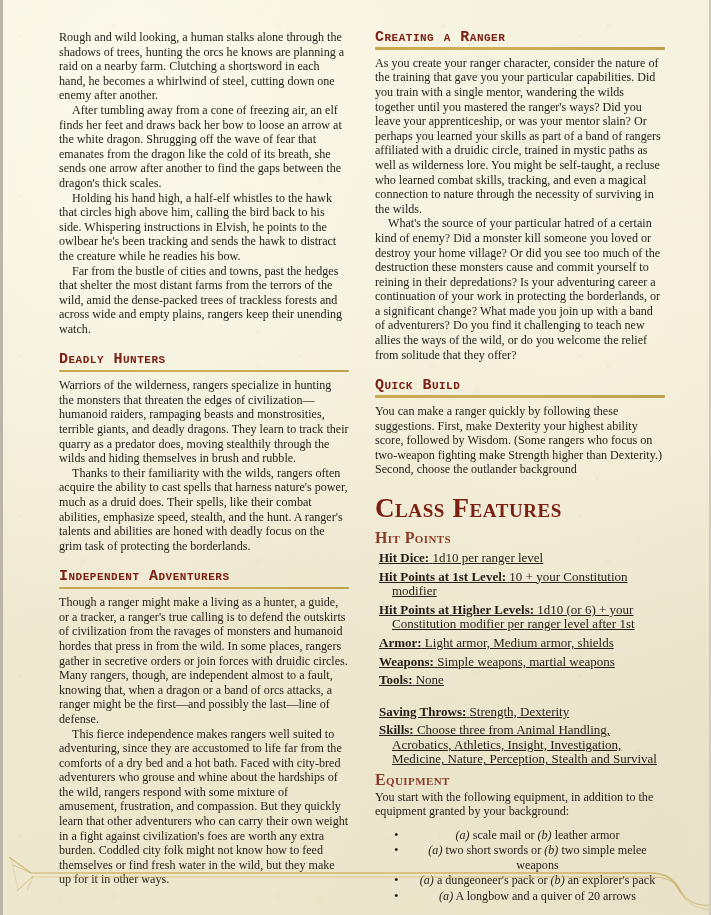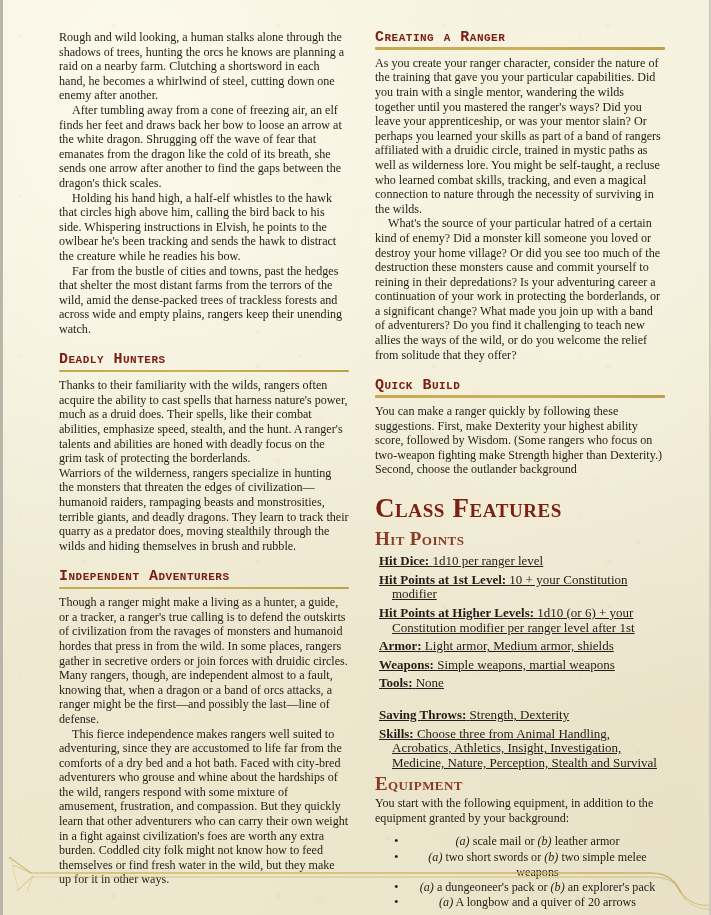--- a/index.html
+++ b/index.html
@@ -93,21 +93,21 @@
     margin: 0 0 6px 0;
     border-radius: 1px;
   }
   .h2-block { margin-top: 16px; }
 
   .h3 {
     font-family: "Liberation Serif", serif;
     font-variant: small-caps;
     font-weight: bold;
     color: #8a3b28;
-    font-size: 19px;
+    font-size: 16px;
     letter-spacing: 0.4px;
     line-height: 1.1;
     margin: 2px 0 1px 0;
   }
 
   
   p.body {
     font-size: 12.1px;
     line-height: 14.6px;
     color: #231d17;
@@ -175,22 +175,22 @@
 
 
       <p class="body lead">Rough and wild looking, a human stalks alone through the shadows of trees, hunting the orcs he knows are planning a raid on a nearby farm. Clutching a shortsword in each hand, he becomes a whirlwind of steel, cutting down one enemy after another.</p>
       <p class="body">After tumbling away from a cone of freezing air, an elf finds her feet and draws back her bow to loose an arrow at the white dragon. Shrugging off the wave of fear that emanates from the dragon like the cold of its breath, she sends one arrow after another to find the gaps between the dragon's thick scales.</p>
       <p class="body">Holding his hand high, a half-elf whistles to the hawk that circles high above him, calling the bird back to his side. Whispering instructions in Elvish, he points to the owlbear he's been tracking and sends the hawk to distract the creature while he readies his bow.</p>
       <p class="body">Far from the bustle of cities and towns, past the hedges that shelter the most distant farms from the terrors of the wild, amid the dense-packed trees of trackless forests and across wide and empty plains, rangers keep their unending watch.</p>
 
       <div class="h2-block">
         <h2 class="h2">Deadly Hunters</h2>
         <div class="rule"></div>
+        <p class="body lead">Warriors of the wilderness, rangers specialize in hunting the monsters that threaten the edges of civilization—humanoid raiders, rampaging beasts and monstrosities, terrible giants, and deadly dragons. They learn to track their quarry as a predator does, moving stealthily through the wilds and hiding themselves in brush and rubble.</p>
         <p class="body">Thanks to their familiarity with the wilds, rangers often acquire the ability to cast spells that harness nature's power, much as a druid does. Their spells, like their combat abilities, emphasize speed, stealth, and the hunt. A ranger's talents and abilities are honed with deadly focus on the grim task of protecting the borderlands.</p>
-        <p class="body lead">Warriors of the wilderness, rangers specialize in hunting the monsters that threaten the edges of civilization—humanoid raiders, rampaging beasts and monstrosities, terrible giants, and deadly dragons. They learn to track their quarry as a predator does, moving stealthily through the wilds and hiding themselves in brush and rubble.</p>
       </div>
 
       <div class="h2-block">
         <h2 class="h2">Independent Adventurers</h2>
         <div class="rule"></div>
         <p class="body lead">Though a ranger might make a living as a hunter, a guide, or a tracker, a ranger's true calling is to defend the outskirts of civilization from the ravages of monsters and humanoid hordes that press in from the wild. In some places, rangers gather in secretive orders or join forces with druidic circles. Many rangers, though, are independent almost to a fault, knowing that, when a dragon or a band of orcs attacks, a ranger might be the first—and possibly the last—line of defense.</p>
         <p class="body">This fierce independence makes rangers well suited to adventuring, since they are accustomed to life far from the comforts of a dry bed and a hot bath. Faced with city-bred adventurers who grouse and whine about the hardships of the wild, rangers respond with some mixture of amusement, frustration, and compassion. But they quickly learn that other adventurers who can carry their own weight in a fight against civilization's foes are worth any extra burden. Coddled city folk might not know how to feed themselves or find fresh water in the wild, but they make up for it in other ways.</p>
       </div>
 
     </div>

